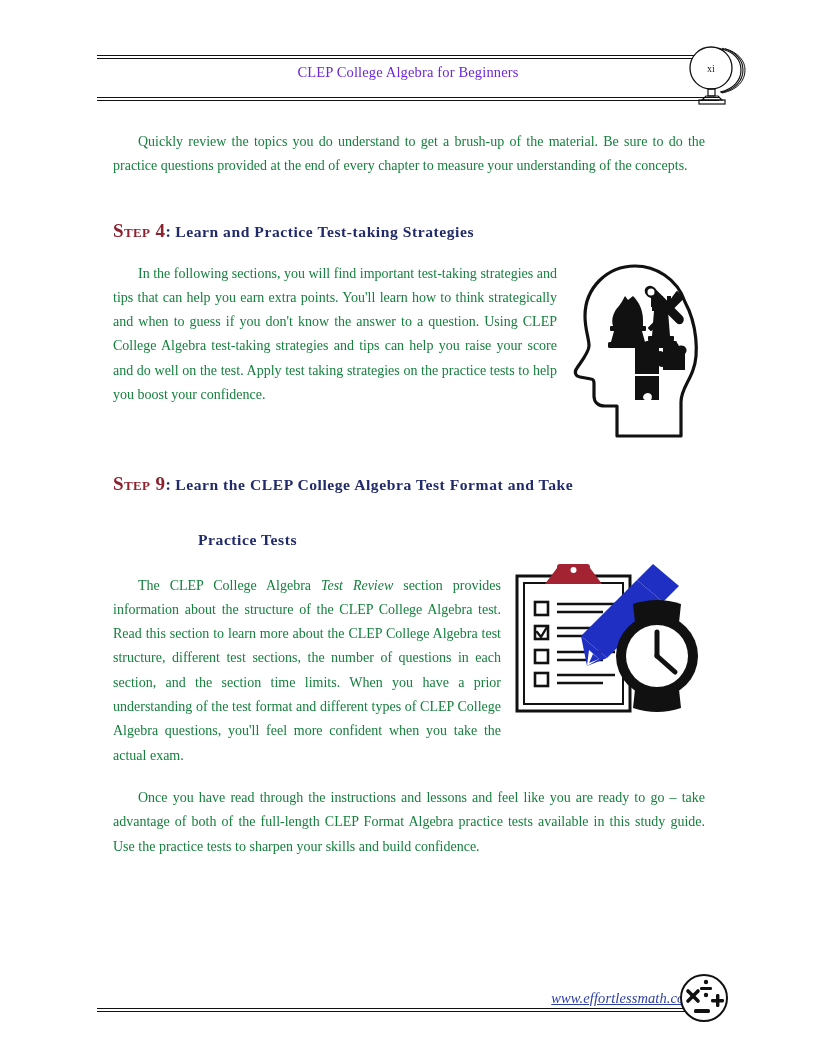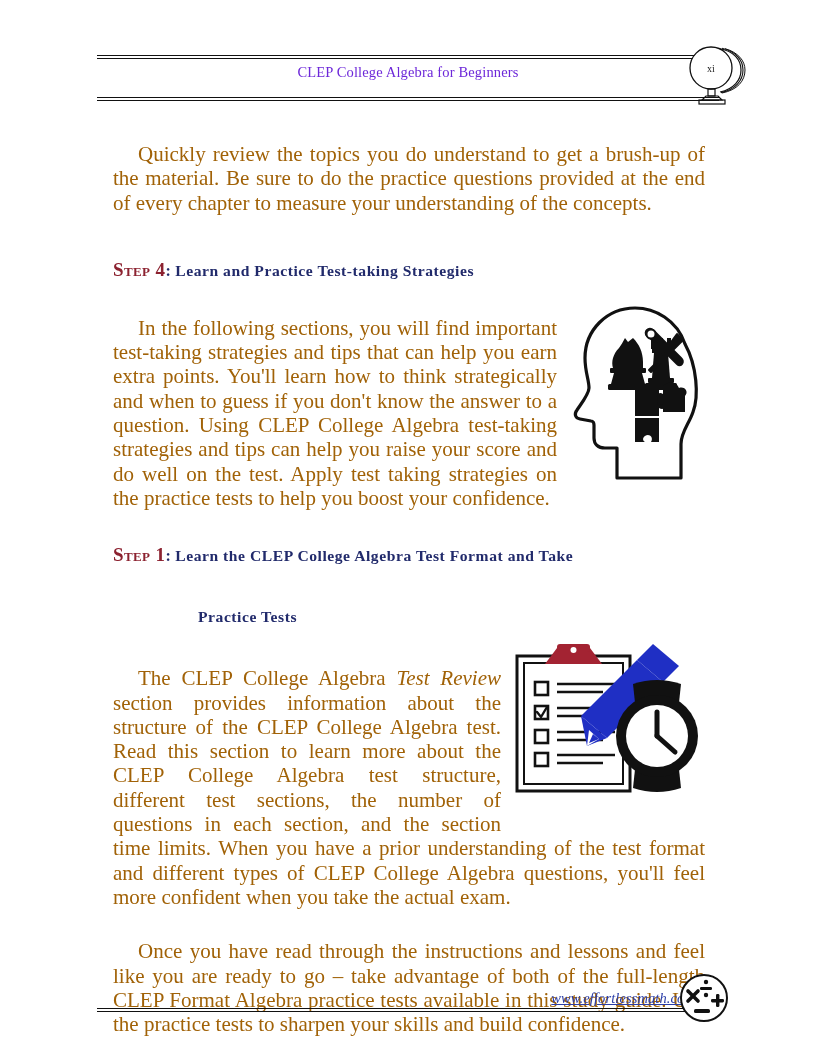--- a/index.html
+++ b/index.html
@@ -80,37 +80,37 @@
   }
 
   
   .content {
     position: absolute;
     left: 113px;
     top: 130px;
     width: 592px;
   }
   p.body {
-    margin: 12px 0 0 0;
-    font-size: 21px;
+    margin: 0 0 0 0;
+    font-size: 14px;
     line-height: 24.3px;
     text-align: justify;
     text-indent: 25px;
-    color: #a16207;
+    color: #15803d;
     hyphens: none;
   }
   .gap-a { height: 40px; }
   .gap-b { height: 18px; }
   .gap-c { height: 30px; }
   .gap-d { height: 22px; }
 
   
   .step-head {
     font-size: 17.5px;
-    line-height: 30px;
+    line-height: 24px;
     margin: 0;
     text-indent: 0;
   }
   .step-head .step-label {
     color: #8c2230;
     font-variant: small-caps;
     font-weight: bold;
     letter-spacing: 0.4px;
     font-size: 19px;
   }
@@ -274,21 +274,21 @@
       </svg>
     </div>
 
     <p class="body">In the following sections, you will find important test-taking strategies and tips that can help you earn extra points. You'll learn how to think strategically and when to guess if you don't know the answer to a question. Using CLEP College Algebra test-taking strategies and tips can help you raise your score and do well on the test. Apply test taking strategies on the practice tests to help you boost your confidence.</p>
 
     <div style="clear:both;"></div>
 
     <div class="gap-c"></div>
 
     <p class="step-head two-line">
-      <span class="step-label">Step 1</span><span class="step-colon">:</span>&nbsp;<span class="step-rest">Learn the CLEP College Algebra Test Format and Take</span><br><span class="step-rest line2">Practice Tests</span>
+      <span class="step-label">Step 9</span><span class="step-colon">:</span>&nbsp;<span class="step-rest">Learn the CLEP College Algebra Test Format and Take</span><br><span class="step-rest line2">Practice Tests</span>
     </p>
 
     <div class="gap-d"></div>
 
     <div class="fig-clip">
       <svg width="200" height="170" viewBox="0 0 200 170">
 
         <rect x="4" y="14" width="113" height="135" fill="#ffffff" stroke="#111" stroke-width="3"></rect>
         <rect x="11" y="21" width="99" height="121" fill="#ffffff" stroke="#111" stroke-width="2"></rect>
 

